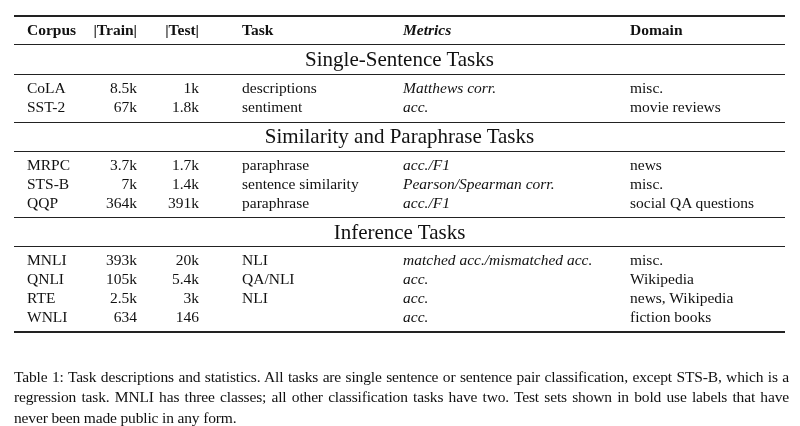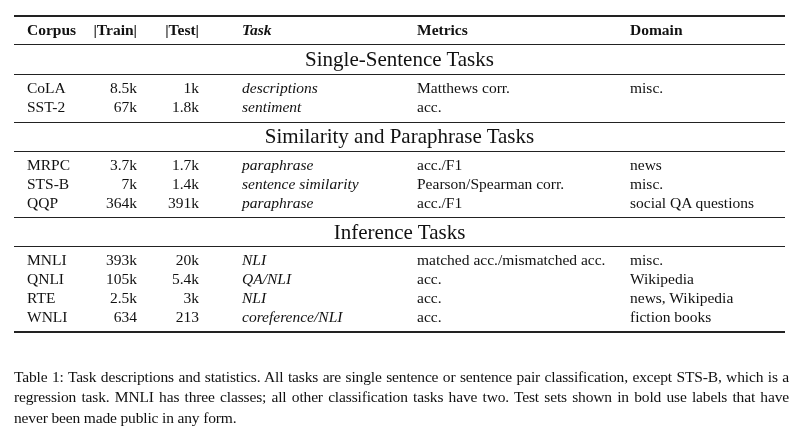--- a/index.html
+++ b/index.html
@@ -6,22 +6,22 @@
   body { width:800px; height:426px; position:relative; overflow:hidden;
          font-family:"Liberation Serif", "DejaVu Serif", serif; color:#111; }
   .rule { position:absolute; left:14px; width:771px; background:#222; }
   .thick { height:2px; }
   .thin { height:1px; }
   .row { position:absolute; left:0; width:780px; height:20px; font-size:15.5px; line-height:20px; }
   .cell { position:absolute; top:0; white-space:nowrap; }
   .c-corpus { left:27px; }
   .c-train { right:643px; text-align:left; }
   .c-test { right:581px; text-align:right;margin-left:8px; }
-  .c-task { left:242px;font-style:italic; }
-  .c-metrics { left:417px; }
+  .c-task { left:242px; }
+  .c-metrics { left:403px;font-style:italic; }
   .c-domain { left:630px; }
   .hdr { font-weight:bold; }
   .bold { font-weight:normal; }
   .section { position:absolute; left:14px; width:771px; text-align:center; font-size:21px; line-height:20px; }
   .caption { position:absolute; left:14px; top:351px; width:775px; font-size:15.5px; line-height:20.5px;
              text-align:justify; letter-spacing:-0.15px; }
 </style>
 </head>
 <body>
 
@@ -48,20 +48,21 @@
     <span class="cell c-task">descriptions</span>
     <span class="cell c-metrics">Matthews corr.</span>
     <span class="cell c-domain">misc.</span>
   </div>
   <div class="row" style="top:97px">
     <span class="cell c-corpus">SST-2</span>
     <span class="cell c-train">67k</span>
     <span class="cell c-test">1.8k</span>
     <span class="cell c-task">sentiment</span>
     <span class="cell c-metrics">acc.</span>
+    <span class="cell c-domain">movie reviews</span>
   </div>
   <div class="rule thin" style="top:122px"></div>
 
   <div class="section" style="top:126px">Similarity and Paraphrase Tasks</div>
   <div class="rule thin" style="top:151px"></div>
 
   <div class="row" style="top:155px">
     <span class="cell c-corpus">MRPC</span>
     <span class="cell c-train">3.7k</span>
     <span class="cell c-test">1.7k</span>
@@ -110,21 +111,20 @@
     <span class="cell c-corpus">RTE</span>
     <span class="cell c-train">2.5k</span>
     <span class="cell c-test">3k</span>
     <span class="cell c-task">NLI</span>
     <span class="cell c-metrics">acc.</span>
     <span class="cell c-domain">news, Wikipedia</span>
   </div>
   <div class="row" style="top:307px">
     <span class="cell c-corpus">WNLI</span>
     <span class="cell c-train">634</span>
-    <span class="cell c-test bold">213</span>
-    <span class="cell c-task">coreference/NLI</span>
+    <span class="cell c-test bold">146</span>
     <span class="cell c-metrics">acc.</span>
     <span class="cell c-domain">fiction books</span>
   </div>
   <div class="rule thick" style="top:331px"></div>
 </div>
 
 <p class="caption">Table 1: Task descriptions and statistics. All tasks are single sentence or sentence pair classification, except STS-B, which is a regression task. MNLI has three classes; all other classification tasks have two. Test sets shown in bold use labels that have never been made public in any form.</p>
 
 </body></html>

